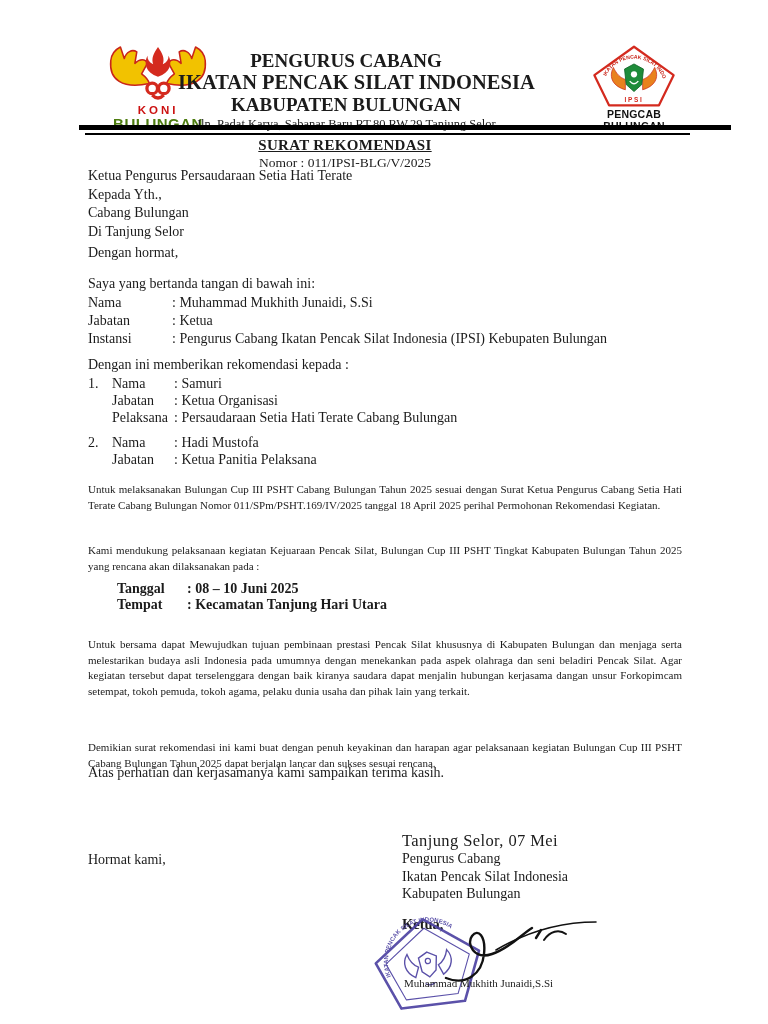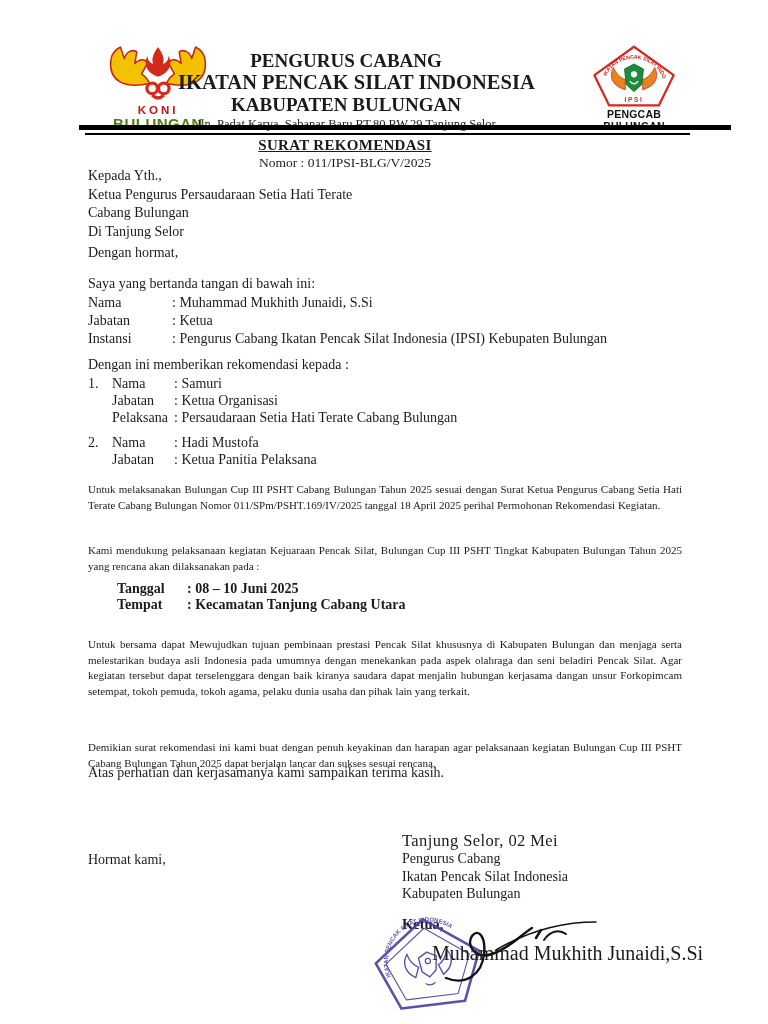--- a/index.html
+++ b/index.html
@@ -38,21 +38,21 @@
   .sched { margin-left:29px; font-weight:bold; }
   .sched .row { line-height:16.4px; }
   .sched .row .lbl { width:70px; flex:0 0 70px; }
   
   .sig-block { position:absolute; left:402px; top:831px; width:300px; }
   .sig-date { font-size:16.5px; letter-spacing:0.4px; line-height:19px; }
   .sig-org  { font-size:14px; line-height:17.5px; }
   .sig-role { font-weight:bold; font-size:14.5px; margin-top:13px; }
   .stamp { position:absolute; left:372px; top:916px; width:112px; height:92px; z-index:1; opacity:0.9; transform:rotate(-7deg); }
   .sig-scribble { position:absolute; left:438px; top:912px; width:165px; height:78px; z-index:2; }
-  .sig-name { position:absolute; left:404px; top:942px; font-size:20px; z-index:3; white-space:nowrap;margin-left:28px; }
+  .sig-name { position:absolute; left:404px; top:977px; font-size:11px; z-index:3; white-space:nowrap; }
 </style>
 </head>
 <body>
 
 <div class="page">
 
   <div class="logo-left">
     <svg width="106" height="56" viewBox="0 0 110 58">
 
       <path d="M46,40 C18,46 4,36 6,16 C7,8 12,4 16,2 L20,14 C22,7 28,4 33,7 L31,19 C36,14 42,14 44,19 L38,30 C42,33 45,36 46,40 Z" fill="#f2c200" stroke="#c9251a" stroke-width="1.6" stroke-linejoin="round"></path>
@@ -99,22 +99,22 @@
 
   <div class="rule-thick"></div>
   <div class="rule-thin"></div>
 
   <div class="title-block">
     <div class="title-h">SURAT REKOMENDASI</div>
     <div class="title-n">Nomor : 011/IPSI-BLG/V/2025</div>
   </div>
 
   <div class="abs lines" style="top:167px;">
+    <div>Ketua Pengurus Persaudaraan Setia Hati Terate</div>
     <div>Kepada Yth.,</div>
-    <div>Ketua Pengurus Persaudaraan Setia Hati Terate</div>
     <div>Cabang Bulungan</div>
     <div>Di Tanjung Selor</div>
   </div>
 
   <div class="abs" style="top:245px;">Dengan hormat,</div>
   <div class="abs" style="top:276px;">Saya yang bertanda tangan di bawah ini:</div>
 
   <div class="abs" style="top:294px;">
     <div class="row">
       <span class="lbl">Nama</span>
@@ -166,31 +166,31 @@
   <div class="abs para" style="top:482px;">Untuk melaksanakan Bulungan Cup III PSHT Cabang Bulungan Tahun 2025 sesuai dengan Surat Ketua Pengurus Cabang Setia Hati Terate Cabang Bulungan Nomor 011/SPm/PSHT.169/IV/2025 tanggal 18 April 2025 perihal Permohonan Rekomendasi Kegiatan.</div>
   <div class="abs para" style="top:543px;">Kami mendukung pelaksanaan kegiatan Kejuaraan Pencak Silat, Bulungan Cup III PSHT Tingkat Kabupaten Bulungan Tahun 2025 yang rencana akan dilaksanakan pada :</div>
 
   <div class="abs sched" style="top:581px;">
     <div class="row">
       <span class="lbl">Tanggal</span>
       <span class="val">: 08 – 10 Juni 2025</span>
     </div>
     <div class="row">
       <span class="lbl">Tempat</span>
-      <span class="val">: Kecamatan Tanjung Cabang Utara</span>
+      <span class="val">: Kecamatan Tanjung Hari Utara</span>
     </div>
   </div>
 
   <div class="abs para" style="top:637px;">Untuk bersama dapat Mewujudkan tujuan pembinaan prestasi Pencak Silat khususnya di Kabupaten Bulungan dan menjaga serta melestarikan budaya asli Indonesia pada umumnya dengan menekankan pada aspek olahraga dan seni beladiri Pencak Silat. Agar kegiatan tersebut dapat terselenggara dengan baik kiranya saudara dapat menjalin hubungan kerjasama dangan unsur Forkopimcam setempat, tokoh pemuda, tokoh agama, pelaku dunia usaha dan pihak lain yang terkait.</div>
   <div class="abs para" style="top:740px;">Demikian surat rekomendasi ini kami buat dengan penuh keyakinan dan harapan agar pelaksanaan kegiatan Bulungan Cup III PSHT Cabang Bulungan Tahun 2025 dapat berjalan lancar dan sukses sesuai rencana.</div>
   <div class="abs" style="top:765px;">Atas perhatian dan kerjasamanya kami sampaikan terima kasih.</div>
   <div class="abs" style="top:852px;">Hormat kami,</div>
 
   <div class="sig-block">
-    <div class="sig-date">Tanjung Selor, 02 Mei</div>
+    <div class="sig-date">Tanjung Selor, 07 Mei</div>
     <div class="sig-org">Pengurus Cabang</div>
     <div class="sig-org">Ikatan Pencak Silat Indonesia</div>
     <div class="sig-org">Kabupaten Bulungan</div>
     <div class="sig-role">Ketua,</div>
   </div>
 
   <svg class="stamp" viewBox="0 0 112 92">
     <defs>
       <path id="stampArc" d="M18,58 A40,40 0 1 1 94,58" fill="none"></path>
     </defs>

